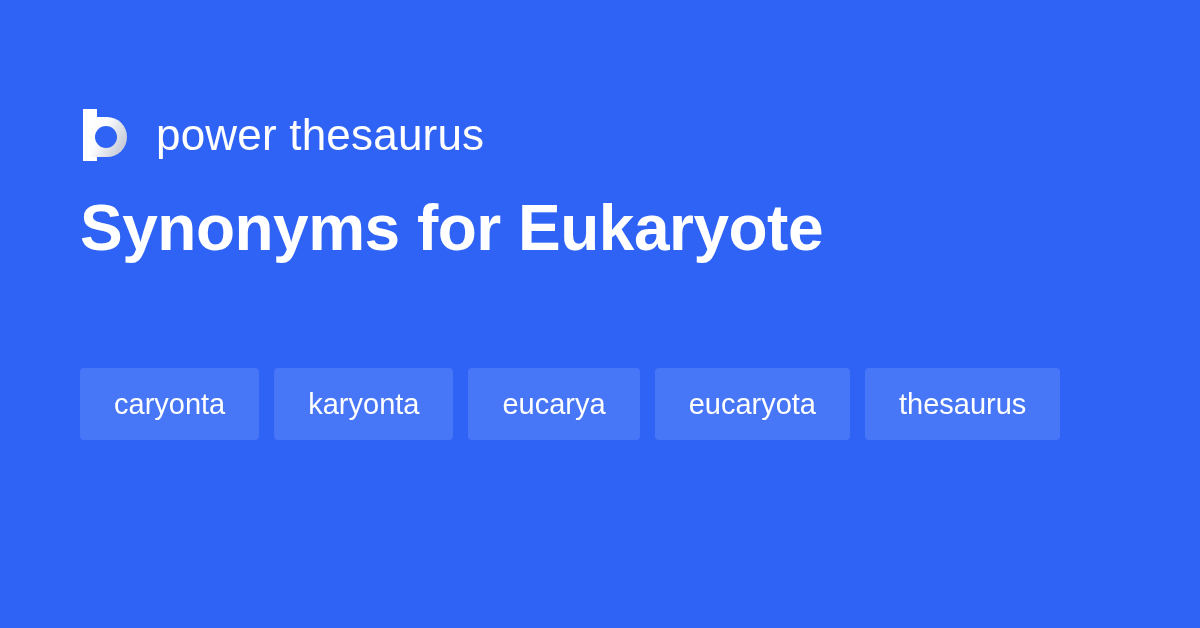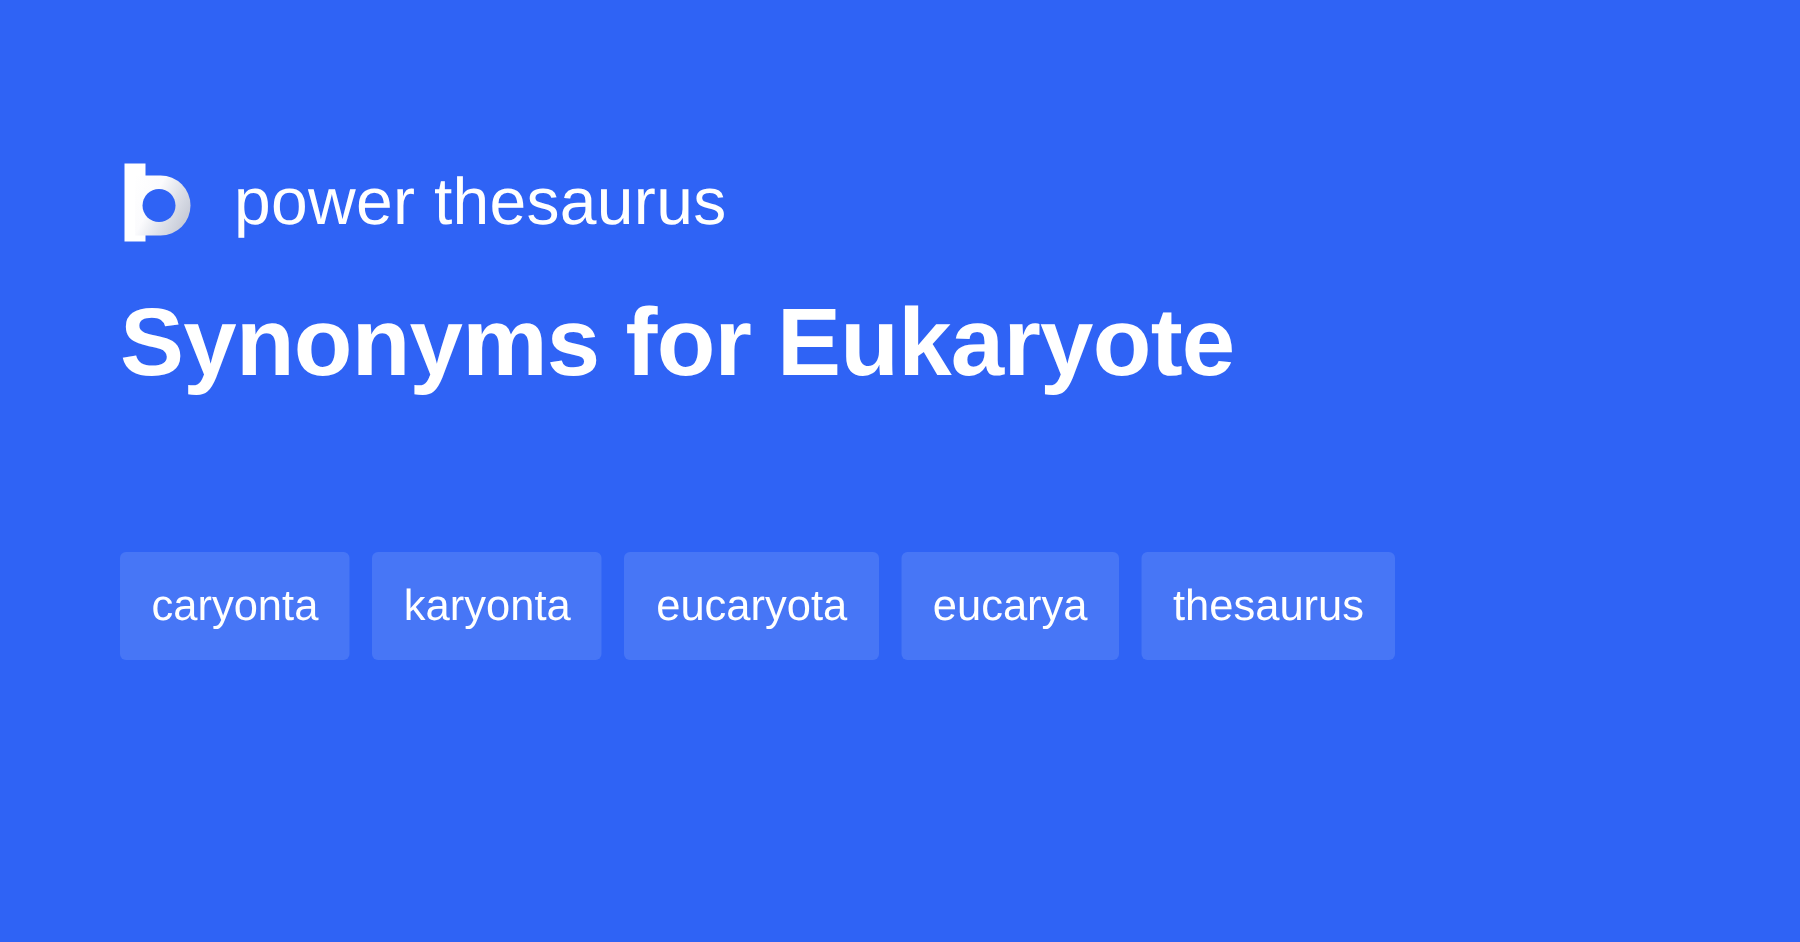--- a/index.html
+++ b/index.html
@@ -72,21 +72,21 @@
     width: 1040px;
     display: flex;
     flex-wrap: wrap;
     gap: 23px 15px;
     align-content: flex-start;
   }
 
   .tag {
     height: 72px;
     box-sizing: border-box;
-    padding: 0 21px;
+    padding: 0 34px;
     background: #4776f6;
     border-radius: 4px;
     display: flex;
     align-items: center;
     justify-content: center;
     color: #ffffff;
     font-size: 29px;
     font-weight: 400;
     line-height: 1;
     white-space: nowrap;
@@ -119,18 +119,18 @@
       <circle cx="26" cy="31" r="11" fill="#2f63f5"></circle>
     </svg>
     <span class="brand-name">power thesaurus</span>
   </div>
 
   <h1 class="headline">Synonyms for Eukaryote</h1>
 
   <div class="tag-list">
     <span class="tag">caryonta</span>
     <span class="tag">karyonta</span>
+    <span class="tag">eucarya</span>
     <span class="tag">eucaryota</span>
-    <span class="tag">eucarya</span>
     <span class="tag">thesaurus</span>
   </div>
 
 </div>
 
 </body></html>

